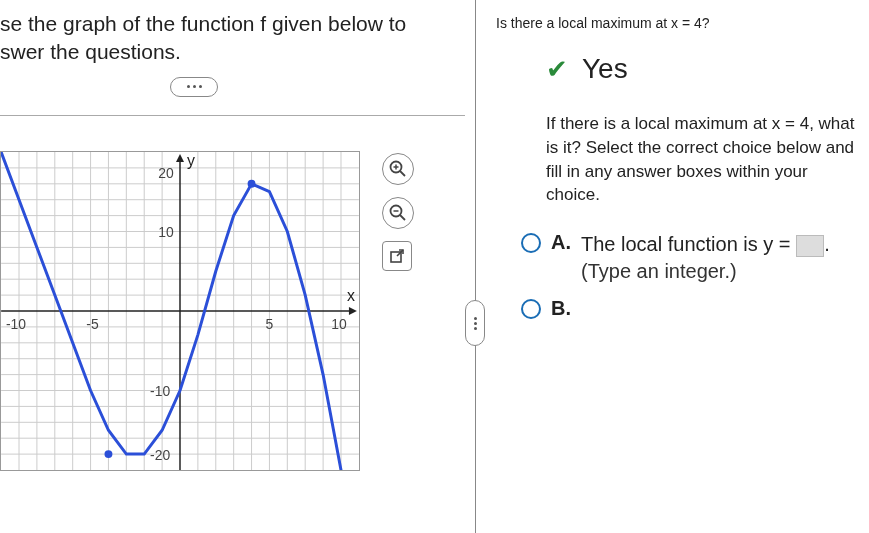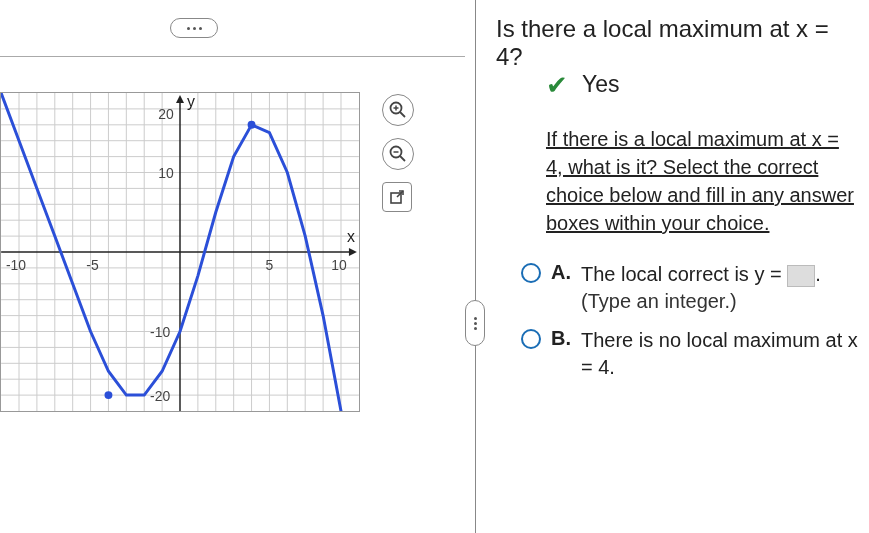--- a/index.html
+++ b/index.html
@@ -76,50 +76,50 @@
       border: 1px solid #888;
       border-radius: 4px;
       background: #fff;
       display: flex;
       align-items: center;
       justify-content: center;
       color: #444;
       cursor: pointer;
     }
     .question {
-      font-size: 24px;
+      font-size: 14px;
       color: #222;
+      margin-bottom: 22px;
     }
     .radio-row {
       display: flex;
       align-items: center;
       gap: 14px;
       margin-left: 50px;
       margin-bottom: 14px;
     }
     .radio-row .circle {
       width: 22px; height: 22px;
       border: 2px solid #999;
       border-radius: 50%;
       background: #fff;
     }
     .check-mark {
       color: #2a8a3a;
       font-size: 26px;
       width: 22px;
       line-height: 22px;
     }
-    .radio-label { font-size: 23px; color: #222; }
+    .radio-label { font-size: 28px; color: #222; }
     .subtext {
-      font-size: 20px;
+      font-size: 17px;
       color: #222;
       line-height: 1.4;
       margin-top: 27px;
       margin-left: 50px;
-      text-decoration: underline;
     }
     .choices { margin-top: 24px; margin-left: 25px; }
     .choice-row {
       display: flex;
       align-items: flex-start;
       gap: 10px;
       margin-bottom: 12px;
     }
     .choice-circle {
       width: 20px; height: 20px;
@@ -151,20 +151,22 @@
       align-items: center;
       justify-content: center;
     }
     .divider-handle .d { width:3px;height:3px;background:#555;border-radius:50%;margin:1px 0; }
     .dvwrap { display:flex;flex-direction:column;align-items:center; }
   </style>
 </head>
 <body>
 
 <div class="left-panel">
+  <p class="instruction" style="white-space:pre-line">se the graph of the function f given below to
+swer the questions.</p>
   <div class="dots-pill">
       <span></span>
       <span></span>
       <span></span>
     </div>
   <div class="hr-line"></div>
 
   <div class="graph-wrap">
     <svg class="graph" viewBox="0 0 360 320">
       <g stroke="#ccc" stroke-width="1">
@@ -266,24 +268,23 @@
   <div class="radio-row">
     <span class="check-mark">✔</span>
     <span class="radio-label">Yes</span>
   </div>
   <p class="subtext">If there is a local maximum at x = 4, what is it? Select the correct choice below and fill in any answer boxes within your choice.</p>
   <div class="choices">
     <div class="choice-row">
       <span class="choice-circle"></span>
       <span class="choice-letter">A.</span>
       <div class="choice-text">
-        <span>The local correct is y =</span>
+        <span>The local function is y =</span>
         <span class="answer-box"></span><span>.</span><br>
         <span class="hint">(Type an integer.)</span>
       </div>
     </div>
     <div class="choice-row">
       <span class="choice-circle"></span>
       <span class="choice-letter">B.</span>
-      <div class="choice-text">There is no local maximum at x = 4.</div>
     </div>
   </div>
 </div>
 
 </body></html>

